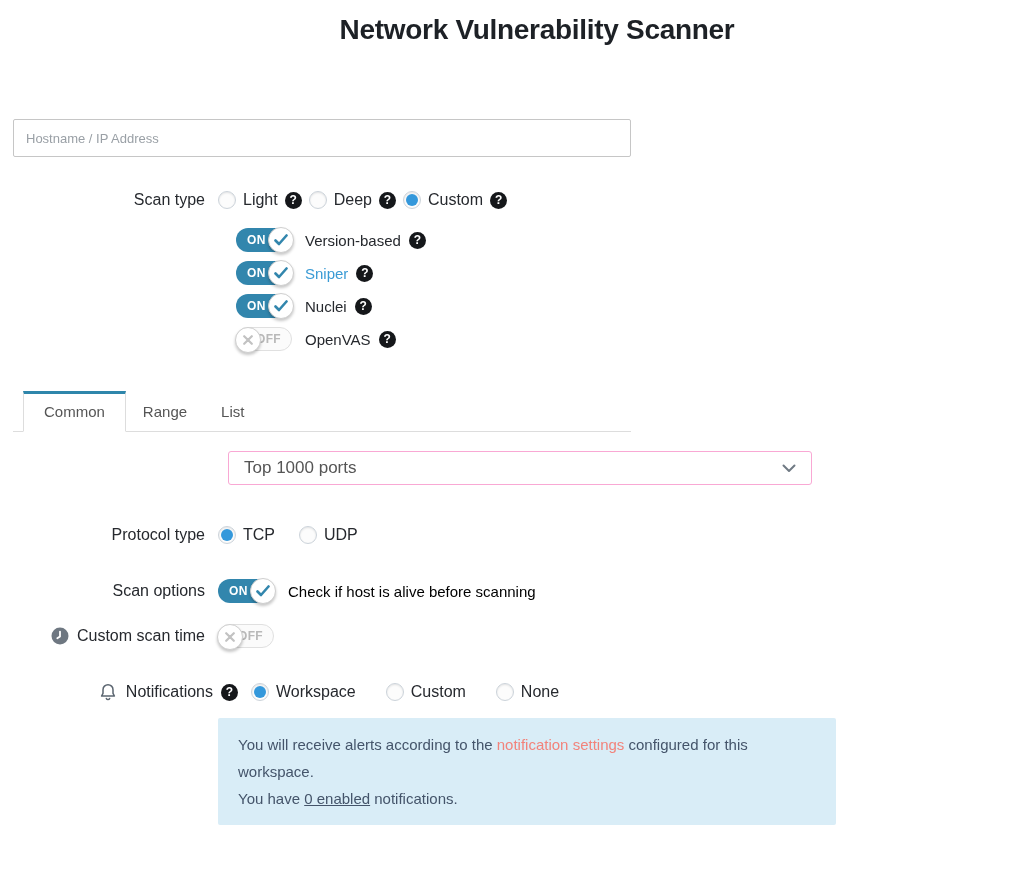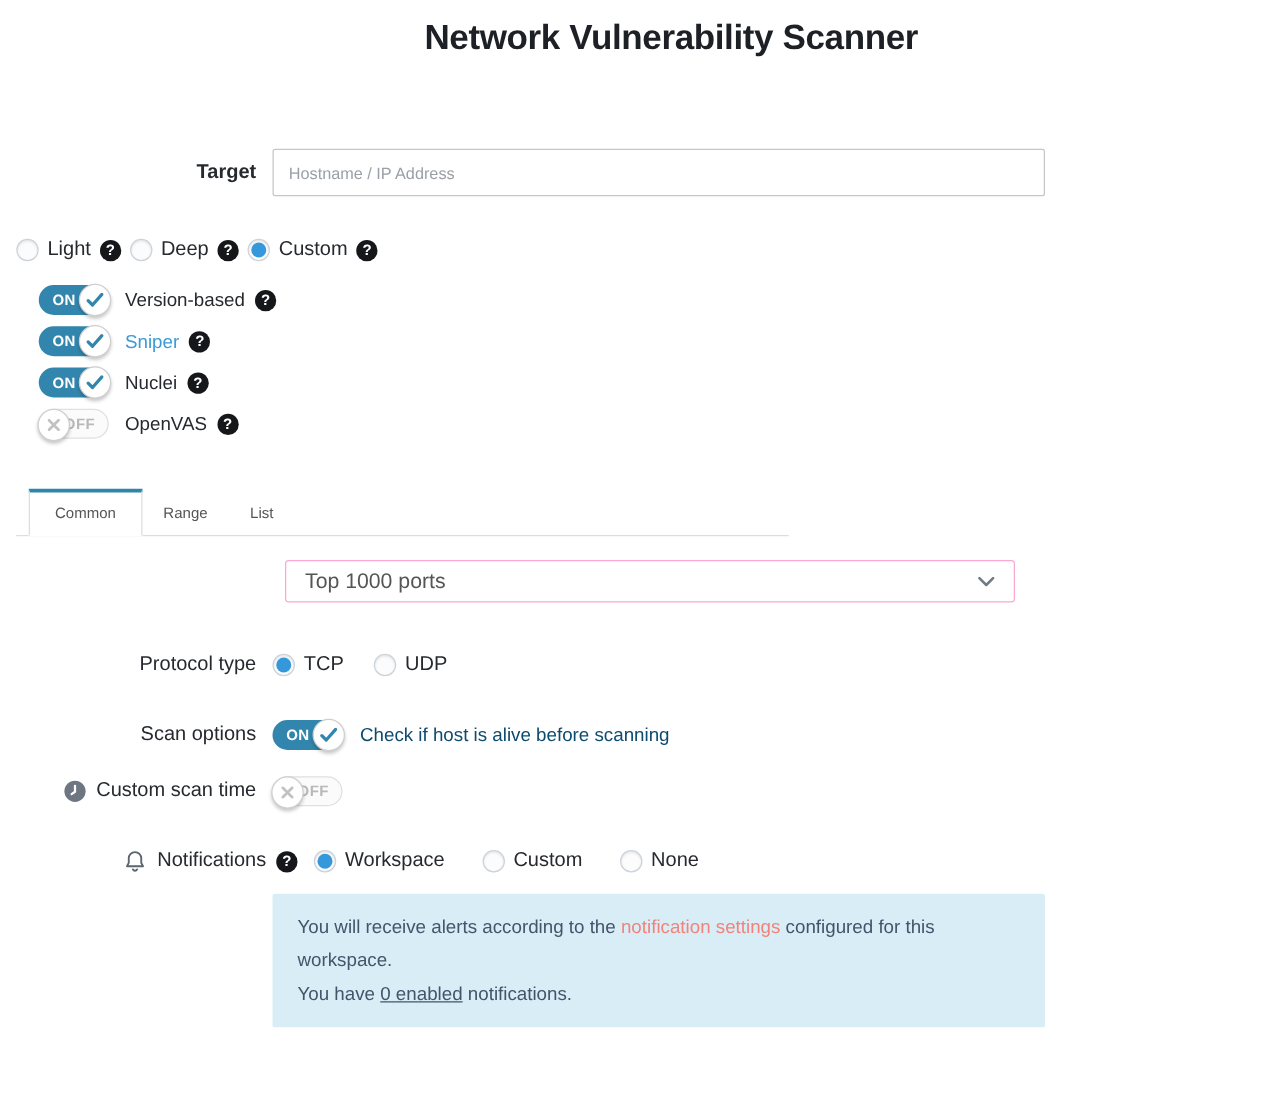--- a/index.html
+++ b/index.html
@@ -49,36 +49,36 @@
   .toggle.off .state{color:#b9b9b9;}
   .toggle.off .knob{left:-2px;}
   .tool-label{margin-left:13px;font-size:15px;color:#26292e;}
   .tool-label.link{color:#3a9bd5;cursor:pointer;}
   .tool-row .help{margin-left:8px;}
 
   
   .row-ports{margin-top:39px;align-items:flex-start;}
   .row-ports .label-col{padding-top:11px;}
   .tabs{width:618px;display:flex;border-bottom:1px solid #ddd;padding-left:10px;align-items:flex-end;}
-  .tab{padding:12px 17px 11px;font-size:12px;color:#555;cursor:pointer;}
+  .tab{padding:12px 17px 11px;font-size:15px;color:#555;cursor:pointer;}
   .tab.active{background:#fff;border:1px solid #ddd;border-top:3px solid var(--tab-blue);border-bottom:1px solid #fff;margin-bottom:-1px;padding:9px 20px 11px;}
 
   
   .row-select{margin-top:19px;}
   .select{margin-left:10px;width:584px;height:34px;border:1px solid #f9a8d4;border-radius:3px;display:flex;align-items:center;justify-content:space-between;padding:0 15px;font-size:17px;color:#555;cursor:pointer;background:#fff;}
 
   
   .row-protocol{margin-top:39px;}
   .inline-options{display:flex;align-items:center;gap:24px;}
   .inline-options.wide{gap:30px;}
 
   
   .row-scanoptions{margin-top:33px;}
   .row-scanoptions .control-col{display:flex;align-items:center;}
-  .alive-text{margin-left:14px;font-size:15px;color:#0c4a6e;}
+  .alive-text{margin-left:14px;font-size:15px;color:#000000;}
 
   
   .row-customtime{margin-top:21px;}
 
   
   .row-notifications{margin-top:33px;padding-left:33px;}
 
   
   .notice{margin-left:218px;margin-top:15px;width:618px;background:var(--notice-bg);padding:13px 20px;font-size:15px;line-height:1.8;color:var(--notice-text);border-radius:2px;}
   .coral-link{color:var(--link-coral);cursor:pointer;}
@@ -87,27 +87,27 @@
   .icon-svg{display:inline-flex;flex-shrink:0;}
 </style>
 </head>
 <body>
 
 <div class="page">
 
   <h1 class="title">Network Vulnerability Scanner</h1>
 
   <div class="row row-target">
-    <div class="label-col">Target</div>
     <div class="control-col">
       <input class="text-input" type="text" placeholder="Hostname / IP Address" style="">
     </div>
   </div>
 
   <div class="row row-scantype">
+    <div class="label-col">Scan type</div>
     <div class="control-col">
       <div class="scantype-options">
         <div class="option">
           <span class="radio"></span>
           <span class="opt-label">Light</span>
           <span class="help">?</span>
         </div>
         <div class="option">
           <span class="radio"></span>
           <span class="opt-label">Deep</span>

